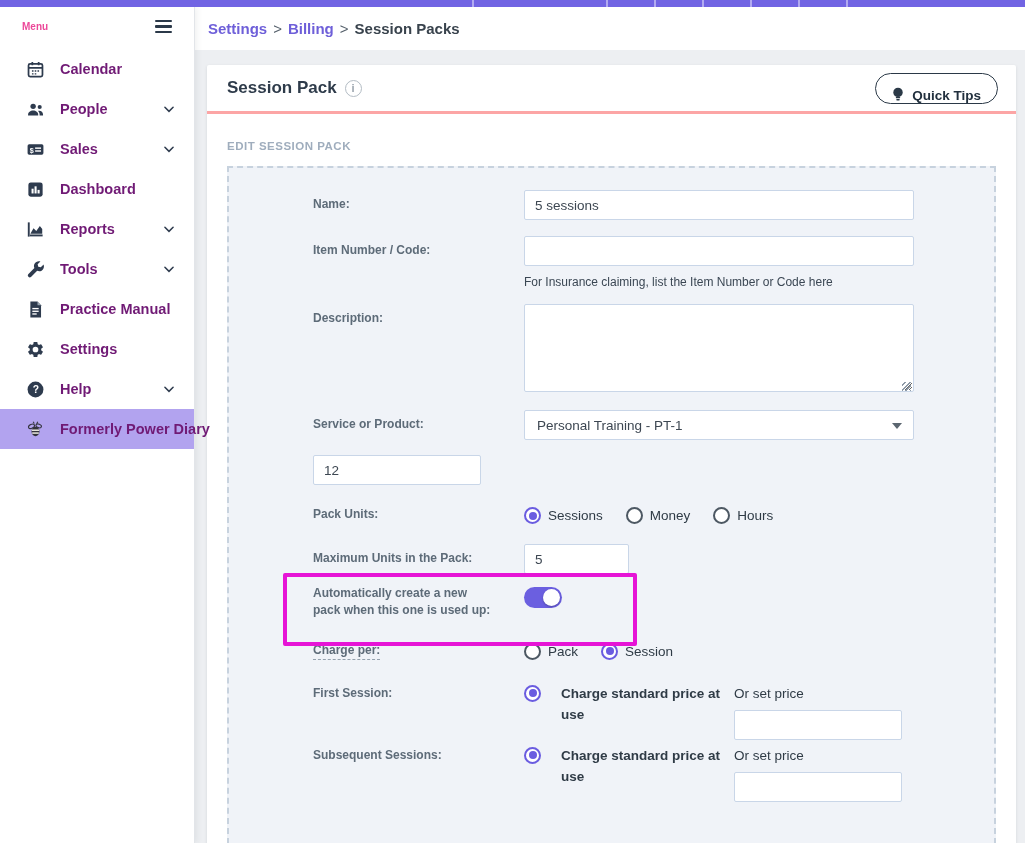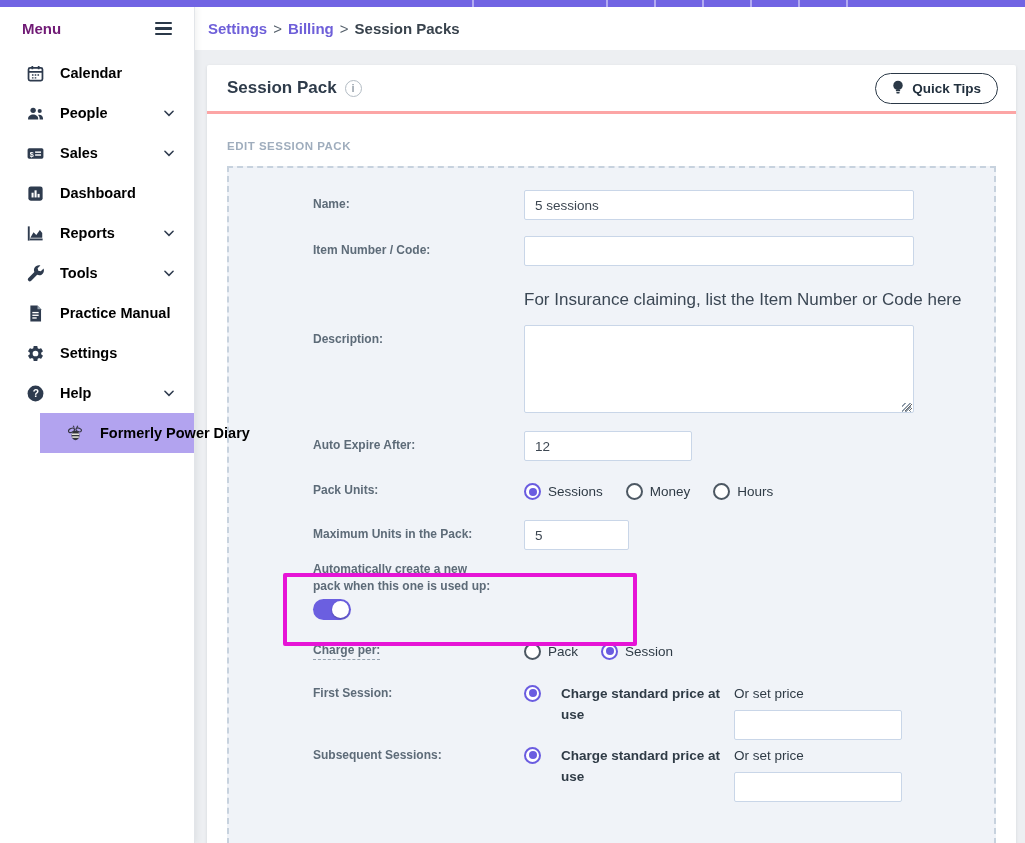--- a/index.html
+++ b/index.html
@@ -7,59 +7,59 @@
     font-family:"Liberation Sans","DejaVu Sans",sans-serif; }
 
   
   .top-strip { position:absolute; left:0; top:0; width:1025px; height:7px; background:#7164e3; z-index:40; }
   .top-strip .seg { position:absolute; top:0; width:2px; height:7px; background:rgba(255,255,255,.45); }
 
   
   .sidebar { position:absolute; left:0; top:7px; width:195px; height:836px; background:#fff;
     border-right:1px solid #e2e5e9; box-shadow:2px 0 6px rgba(40,50,60,.07); z-index:20; }
   .sidebar-header { display:flex; align-items:center; justify-content:space-between; padding:13px 22px 8px 22px; }
-  .sidebar-title { font-size:15px; font-weight:700; color:#701a75; }
+  .sidebar-title { font-size:10px; font-weight:700; color:#ec4899; }
   .hamburger { cursor:pointer; display:flex; flex-direction:column; gap:3px; }
   .hamburger i { display:block; width:17px; height:2.4px; background:#2b3949; border-radius:1px; }
   .nav { margin-top:8px; }
   .nav-item { position:relative; height:40px; display:flex; align-items:center; padding:0 18px 0 26px; cursor:pointer; }
   .nav-item .ic { width:19px; height:19px; flex:none; display:flex; align-items:center; justify-content:center; color:#2e3b4e; }
-  .nav-item .lbl { margin-left:15px; font-size:14.5px; font-weight:600; color:#000000; white-space:nowrap; }
+  .nav-item .lbl { margin-left:15px; font-size:14.5px; font-weight:600; color:#701a75; white-space:nowrap; }
   .nav-item .chev { margin-left:auto; color:#2e3b4e; display:flex; }
-  .nav-item.highlight { background:#b2a3ef;margin-left:40px; }
+  .nav-item.highlight { background:#b2a3ef; }
 
   
   .main { position:absolute; left:195px; top:7px; width:830px; height:836px; background:#edeff2; }
   .crumb-bar { background:#fff; height:43px; display:flex; align-items:center; padding-left:13px; font-size:15px; font-weight:600; }
   .crumb-link { color:#6e5fd9; cursor:pointer; }
   .crumb-sep { color:#55606b; margin:0 6px; font-weight:400; }
   .crumb-cur { color:#39434d; }
 
   .card { position:absolute; left:12px; top:58px; width:809px; height:1100px; background:#fff;
     border-radius:2px; box-shadow:0 1px 3px rgba(40,50,60,.12); }
   .card-head { height:49px; display:flex; align-items:center; padding:0 18px 0 20px; border-bottom:3px solid #fca5a5; }
   .card-title { font-size:17px; font-weight:700; color:#2e3b4a; }
   .info-ic { width:17px; height:17px; border:1.6px solid #b3bcc4; border-radius:50%; margin-left:8px;
     color:#9aa4ad; font-size:11px; font-weight:700; display:flex; align-items:center; justify-content:center; cursor:pointer; }
-  .quick-tips { margin-left:auto; display:flex; align-items:center; gap:8px; height:31px; padding:0 16px;
+  .quick-tips { margin-left:auto; display:flex; align-items:flex-end; gap:8px; height:31px; padding:0 16px;
     border:1.7px solid #2b3947; border-radius:16px; background:#fff; font-size:13.5px; font-weight:700; color:#22303e; cursor:pointer; }
 
   .card-body { padding:26px 20px 30px 20px; }
   .section-heading { font-size:11.5px; font-weight:700; letter-spacing:.5px; color:#9fadbd; }
   .dashed-box { margin-top:14px; border:2px dashed #c7d2de; background:#f0f3f8; padding:22px 20px 60px 84px; }
 
   .row { display:flex; }
   .row-label { width:211px; flex:none; font-size:12px; font-weight:600; color:#5d6b78; padding-top:6px; line-height:1.45; }
   .row-label.no-pad { padding-top:1px; }
   .dotted-u { border-bottom:1.5px dashed #94a1ad; padding-bottom:2px; cursor:help; }
 
   input.txt { height:30px; border:1px solid #c9d6e8; border-radius:2px; background:#fff;
     font-family:inherit; font-size:13.5px; color:#3d4752; padding:0 10px; outline:none; }
   .w-full { width:390px; } .w-mid { width:168px; } .w-sm { width:105px; }
-  .helper { margin-top:24px; font-size:17px; color:#3b4754; }
+  .helper { margin-top:9px; font-size:12px; color:#3b4754; }
   textarea.txt { width:390px; height:88px; border:1px solid #c9d6e8; border-radius:2px; background:#fff;
     font-family:inherit; font-size:13.5px; color:#3d4752; padding:6px 10px; outline:none; resize:vertical; }
   .ta-wrap { position:relative; width:390px; }
   .ta-wrap::after { content:""; position:absolute; right:3px; bottom:5px; width:9px; height:9px; pointer-events:none;
     background:repeating-linear-gradient(135deg, transparent 0 2px, #8e9aa7 2px 3.2px); }
 
   .select { position:relative; width:390px; height:30px; border:1px solid #c9d6e8; border-radius:2px; background:#fff;
     font-size:13.5px; color:#3d4752; display:flex; align-items:center; padding:0 28px 0 12px; cursor:pointer; }
   .select .caret { position:absolute; right:11px; top:12px; width:0; height:0;
     border-left:5px solid transparent; border-right:5px solid transparent; border-top:6px solid #5b6670; }
@@ -80,21 +80,21 @@
   .std-radio .radio-lbl { width:160px; line-height:1.55; }
   .or-col .or-lbl { font-size:13.5px; color:#2f3b46; padding-top:2px; }
   .or-col input { margin-top:9px; }
 
   .annotation { position:absolute; left:283px; top:573px; width:354px; height:73px;
     border:4px solid #e614d6; border-radius:2px; z-index:60; pointer-events:none; }
 
   
   .mb-name{margin-bottom:16px;} .mb-item{margin-bottom:15px;} .mb-desc{margin-bottom:14px;}
   .mb-serv{margin-bottom:15px;} .mb-auto{margin-bottom:20px;} .mb-units{margin-bottom:20px;}
-  .mb-max{margin-bottom:10px;} .mb-tog{margin-bottom:21px;flex-direction:column;} .mb-charge{margin-bottom:24px;} .mb-first{margin-bottom:6px;}
+  .mb-max{margin-bottom:10px;} .mb-tog{margin-bottom:21px;} .mb-charge{margin-bottom:24px;} .mb-first{margin-bottom:6px;}
 </style>
 </head>
 <body>
 
 <div class="top-strip">
   <div class="seg" style="left:472px"></div>
   <div class="seg" style="left:606px"></div>
   <div class="seg" style="left:654px"></div>
   <div class="seg" style="left:702px"></div>
   <div class="seg" style="left:750px"></div>
@@ -296,23 +296,29 @@
           </div>
         </div>
 
         <div class="row mb-desc">
           <div class="row-label">Description:</div>
           <div class="ta-wrap">
             <textarea class="txt" style=""></textarea>
           </div>
         </div>
 
+        <div class="row mb-serv">
+          <div class="row-label">Service or Product:</div>
+          <div class="select">
+            <span>Personal Training - PT-1</span>
+            <span class="caret"></span>
+          </div>
+        </div>
 
         <div class="row mb-auto">
-          <div class="row-label">Auto Expire After:</div>
           <input class="txt w-mid" type="text" value="12" style="">
         </div>
 
         <div class="row mb-units">
           <div class="row-label no-pad">Pack Units:</div>
           <div class="radio-line">
             <span class="radio checked"></span>
             <span class="radio-lbl">Sessions</span>
             <span class="radio-gap"></span>
             <span class="radio"></span>

